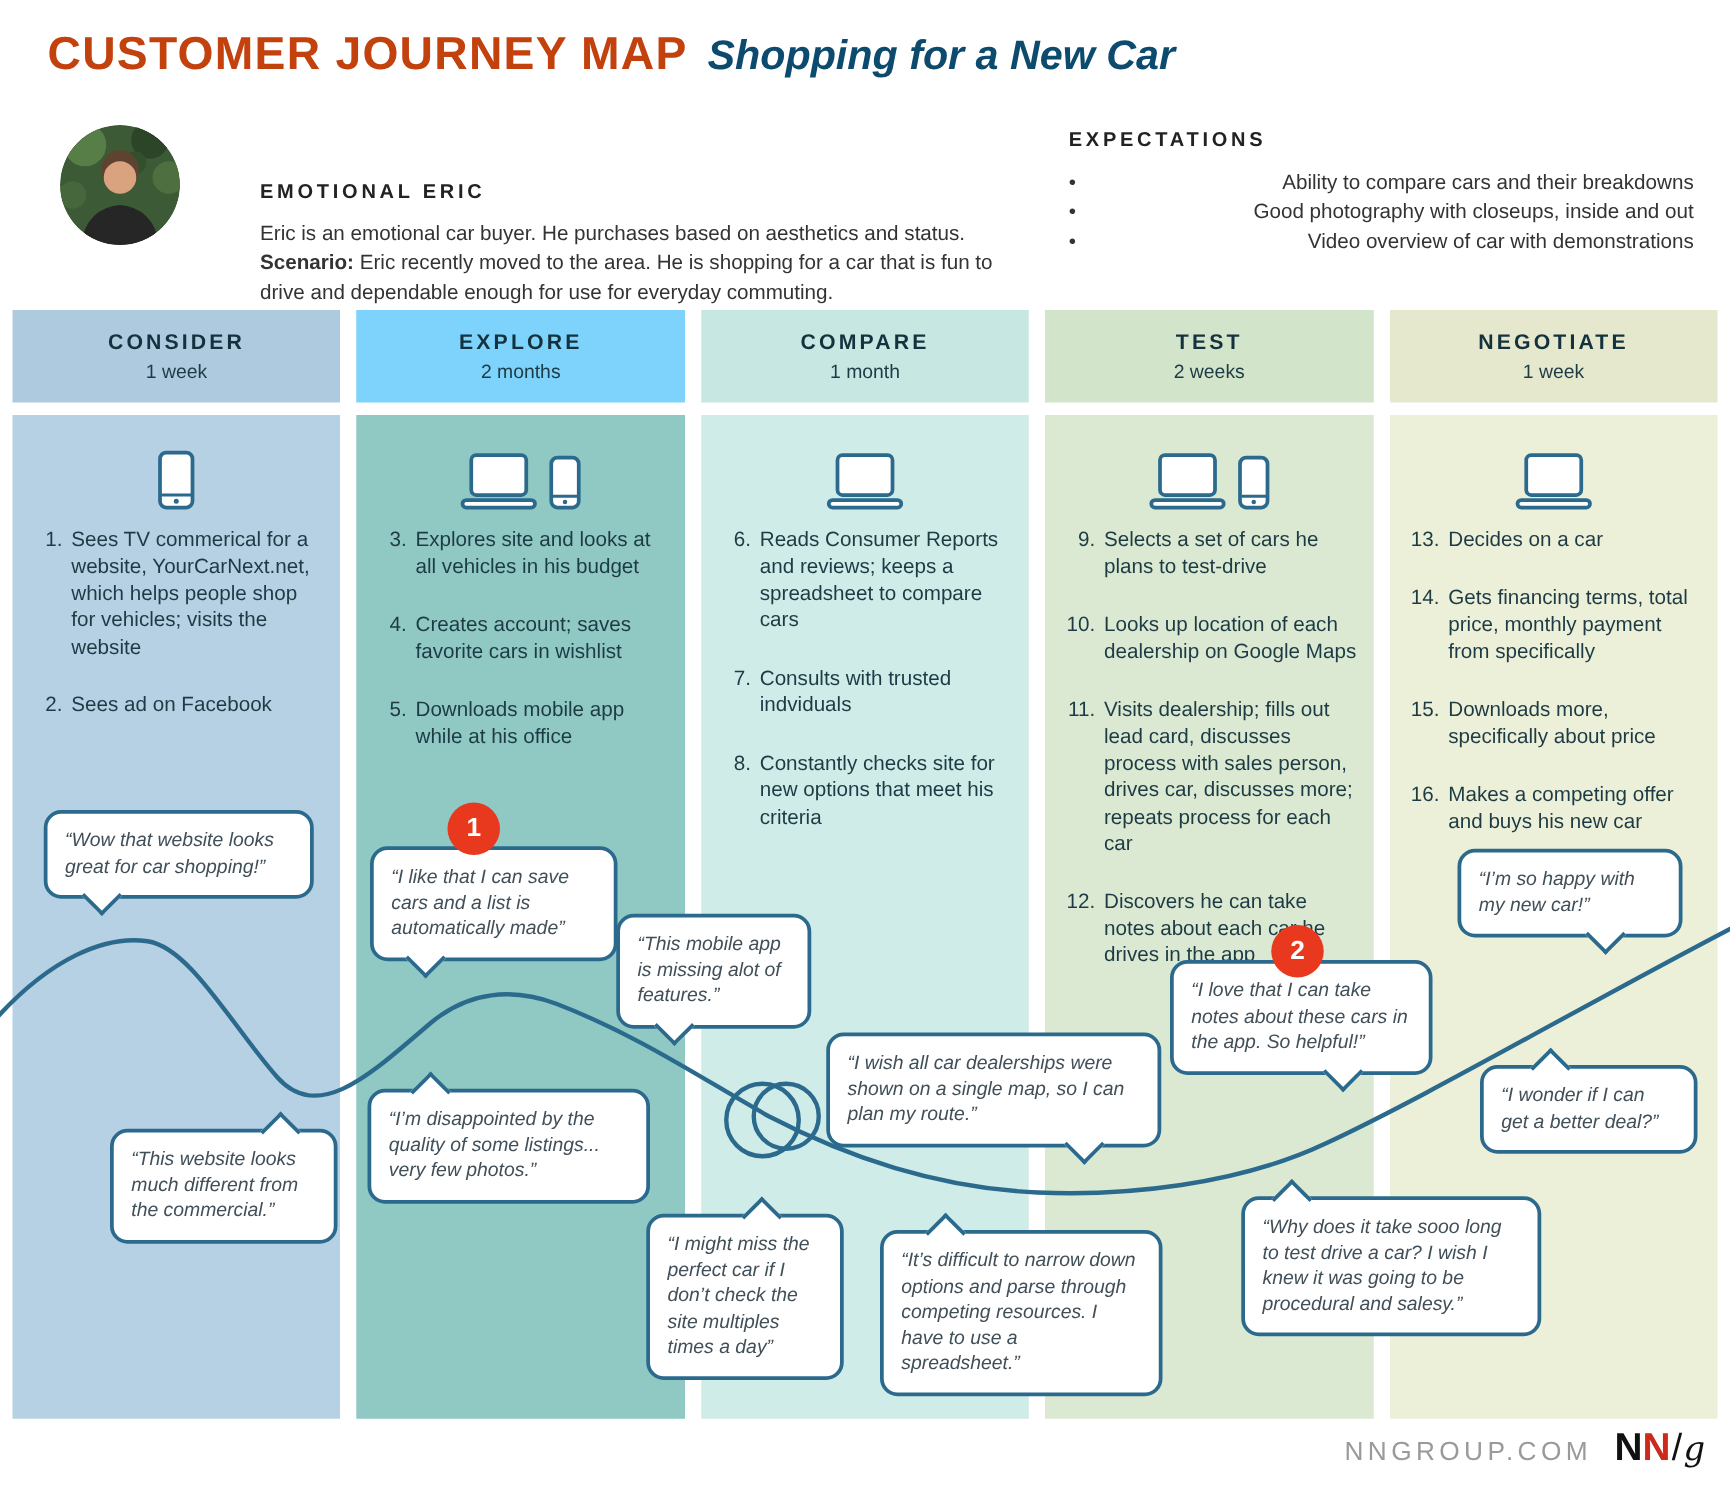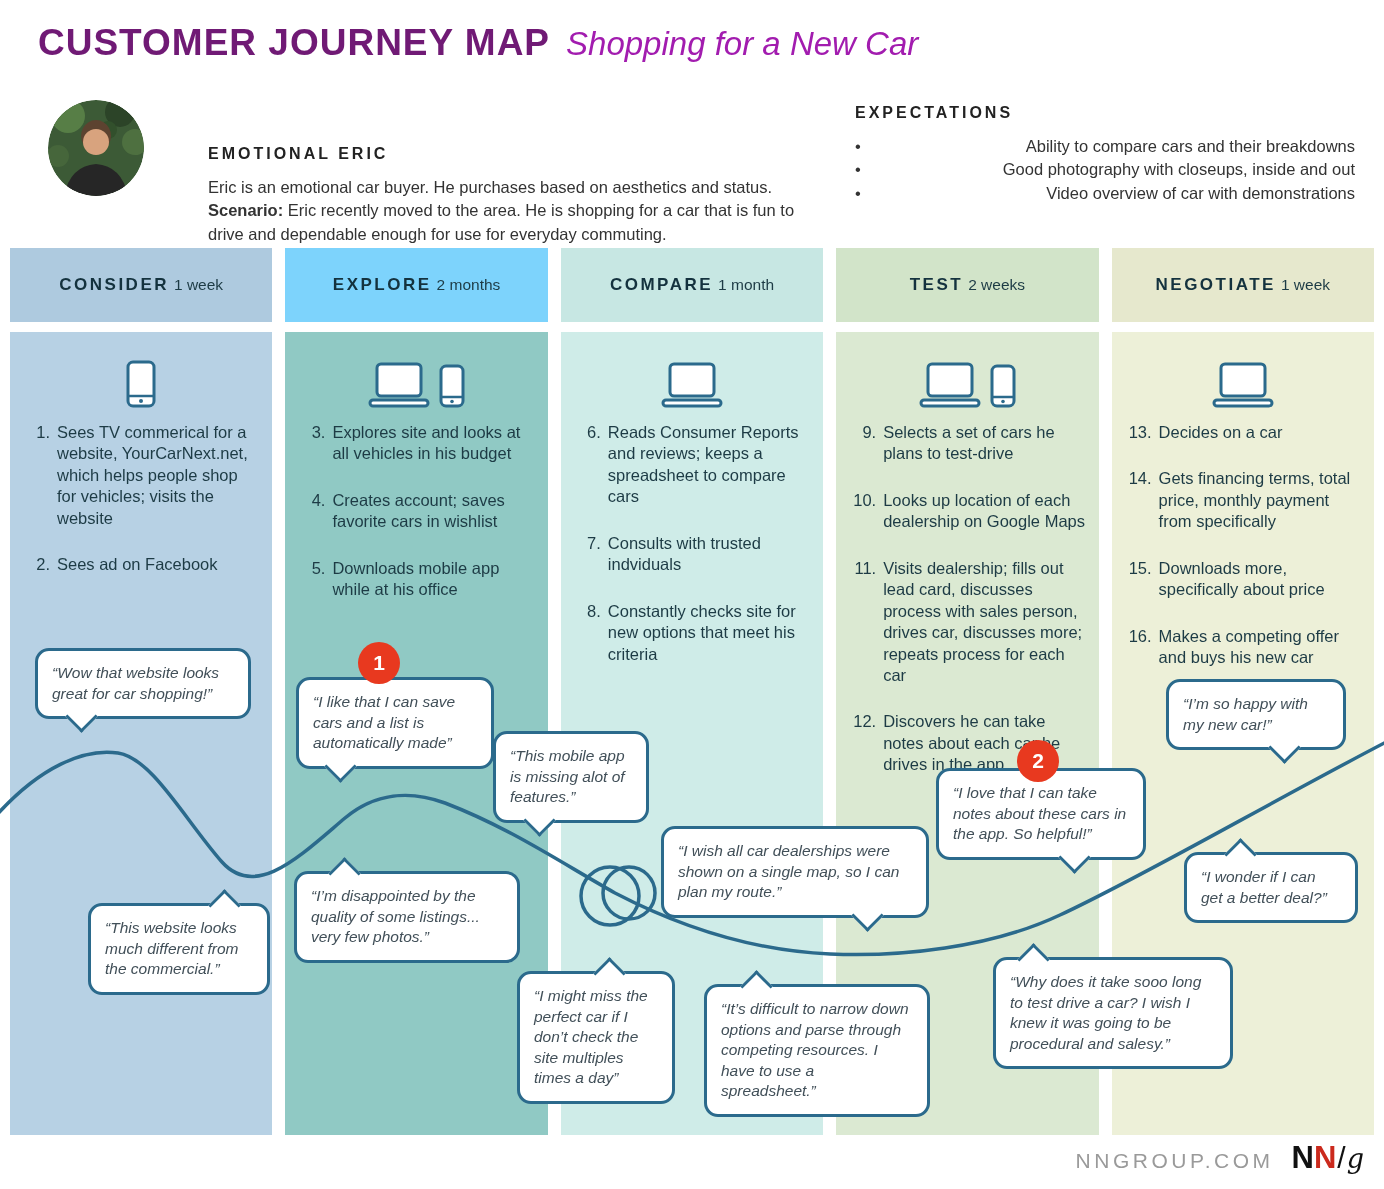--- a/index.html
+++ b/index.html
@@ -1,38 +1,38 @@
 <!DOCTYPE html>
 <html><head>
 <meta charset="utf-8">
 <style>
   html,body{margin:0;padding:0;background:#fff;}
   .page{position:relative;width:1384px;height:1189px;background:#ffffff;overflow:hidden;
         font-family:"Liberation Sans","DejaVu Sans",sans-serif;color:#222;}
 
   
   .title-row{position:absolute;left:38px;top:22px;display:flex;align-items:baseline;gap:16px;white-space:nowrap;}
-  .title-main{font-size:37px;font-weight:bold;letter-spacing:1px;color:#701a75;}
-  .title-sub{font-size:33px;font-style:italic;font-weight:normal;color:#a21caf;}
+  .title-main{font-size:37px;font-weight:bold;letter-spacing:1px;color:#c2410c;}
+  .title-sub{font-size:33px;font-style:italic;font-weight:bold;color:#0c4a6e;}
 
   .avatar{position:absolute;left:48px;top:100px;width:96px;height:96px;border-radius:50%;overflow:hidden;}
 
   .persona-block{position:absolute;left:208px;top:104px;width:625px;margin-top:41px;}
   .kicker{font-size:16px;font-weight:bold;letter-spacing:3px;color:#222;margin-bottom:13px;}
   .body-text{font-size:16.5px;line-height:1.42;color:#333;}
 
   .expectations{position:absolute;left:855px;top:104px;width:500px;}
   .exp-list{margin:0;padding:0;list-style:none;}
   .exp-list li{position:relative;padding-left:16px;font-size:16.5px;line-height:1.42;color:#333;text-align:right;}
   .exp-list li::before{content:"\2022";position:absolute;left:0;top:0;color:#333;}
 
   
   .journey{position:absolute;left:10px;top:248px;width:1364px;height:887px;display:grid;
            grid-template-columns:repeat(5,1fr);grid-template-rows:74px 1fr;column-gap:13px;row-gap:10px;z-index:1;}
-  .head{display:flex;flex-direction:row;align-items:center;justify-content:center;gap:5px;}
+  .head{display:flex;flex-direction:column;align-items:center;justify-content:center;gap:5px;}
   .hname{font-weight:bold;font-size:17px;letter-spacing:2.5px;color:#14323e;}
   .hdur{font-size:15.5px;color:#1d3b45;}
   .c0h{background:#aecadf;} .c0b{background:#b7d1e4;}
   .c1h{background:#7dd3fc;} .c1b{background:#90c9c4;}
   .c2h{background:#c7e7e3;} .c2b{background:#cfece8;}
   .c3h{background:#d2e4c9;} .c3b{background:#dbe9d2;}
   .c4h{background:#e6e8cd;} .c4b{background:#edf0d8;}
   .bodycol{padding-top:14px;}
   .icons{height:62px;display:flex;justify-content:center;align-items:flex-end;gap:9px;margin-bottom:8px;}
   .steps{padding:6px 12px 0 13px;}

